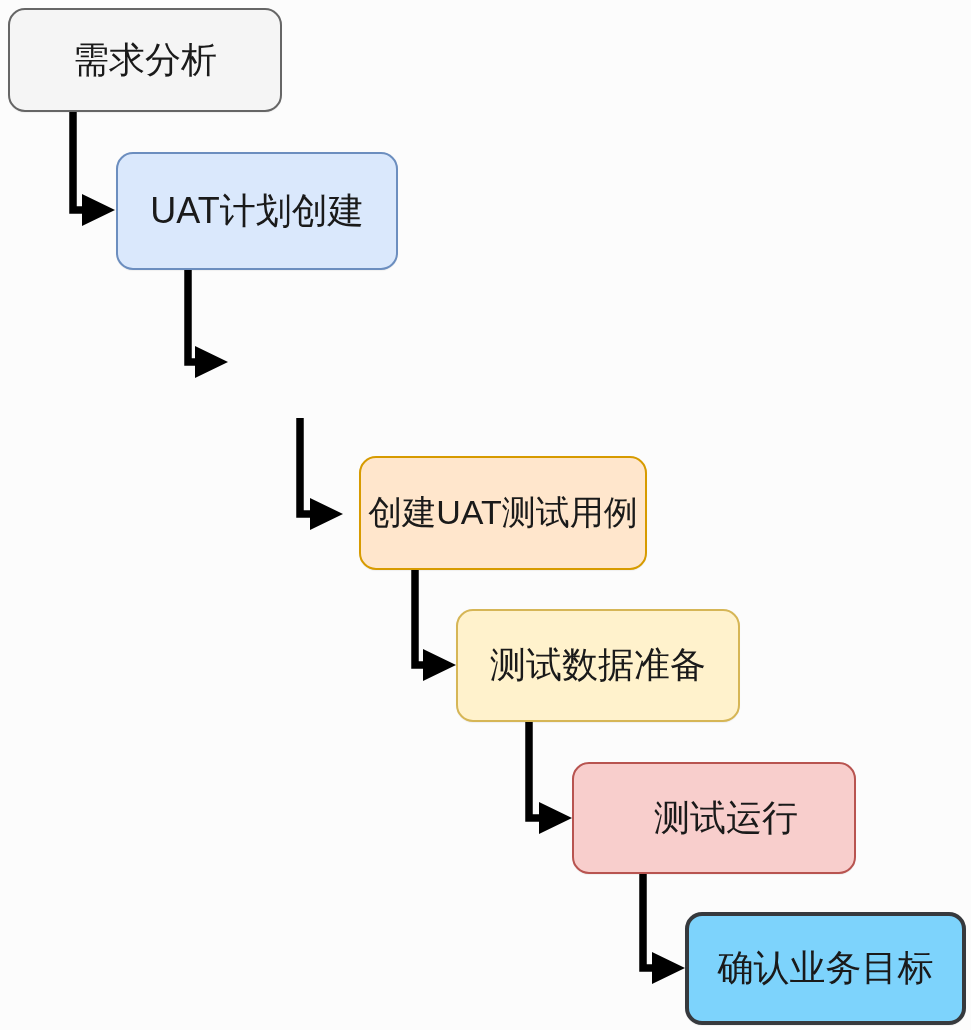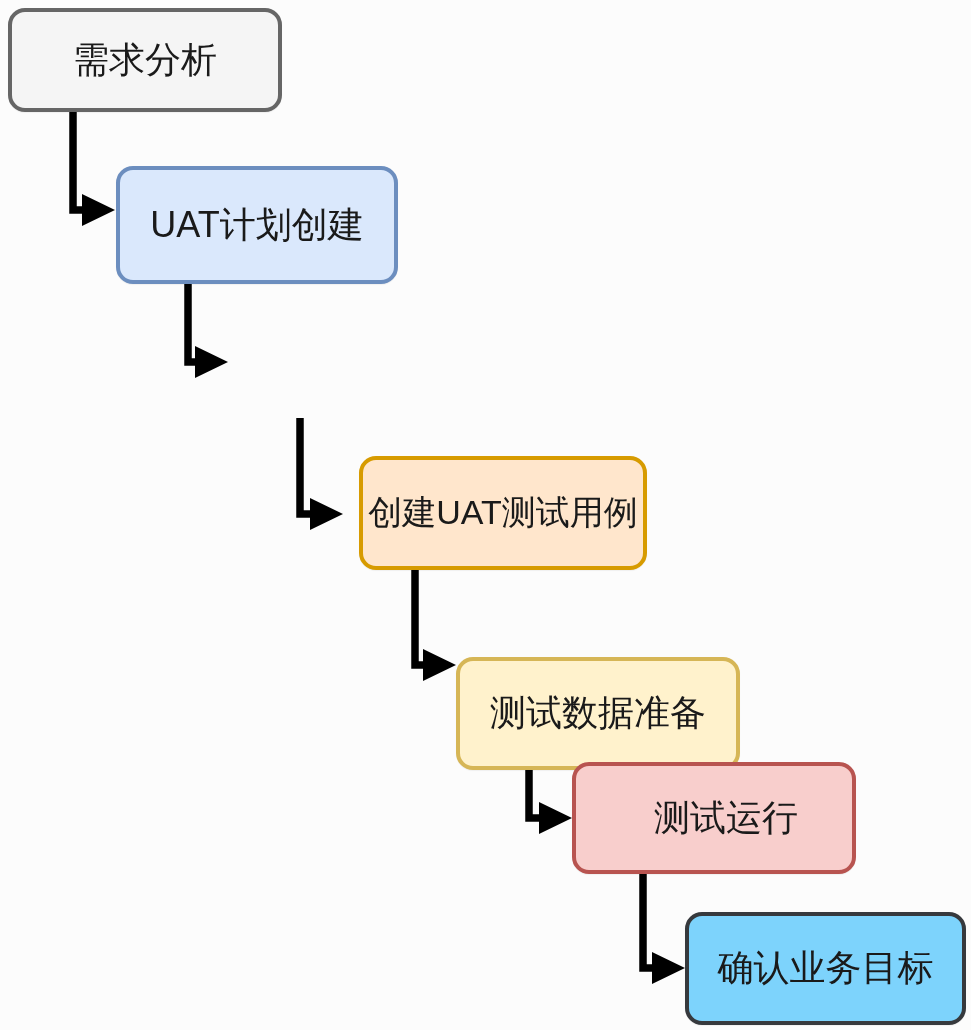--- a/index.html
+++ b/index.html
@@ -28,35 +28,35 @@
     stroke: #000000;
     stroke-width: 7.5;
   }
   .connectors polygon {
     fill: #000000;
     stroke: none;
   }
   .node {
     position: absolute;
     box-sizing: border-box;
-    border: 4px solid #d946ef;
+    border: 2px solid #d946ef;
     border-radius: 17px;
     background: #f5f5f5;
     display: flex;
     align-items: center;
     justify-content: center;
     font-size: 36px;
     color: #1a1a1a;
     white-space: nowrap;
     text-align: center;
     box-shadow: 0 1px 1px rgba(0,0,0,0.05);
   }
   
   .node-0 { left: 8px;   top: 8px;   width: 274px; height: 104px; }
-  .node-1 { left: 116px; top: 166px; width: 282px; height: 118px; }
+  .node-1 { left: 116px; top: 152px; width: 282px; height: 118px; }
   .node-2 { left: 228px; top: 305px; width: 287px; height: 115px; }
   .node-3 { left: 359px; top: 456px; width: 288px; height: 114px; font-size: 34px; }
   .node-4 { left: 456px; top: 609px; width: 284px; height: 113px; }
   .node-5 { left: 572px; top: 762px; width: 284px; height: 112px; }
   .node-6 { left: 685px; top: 912px; width: 281px; height: 113px; border-width: 4px; }
 </style>
 </head>
 <body>
 
 <div id="canvas">
@@ -94,21 +94,21 @@
 
   <div class="node node-1" style="background: rgb(218, 232, 252); border-color: rgb(108, 142, 191);">
     <span>UAT计划创建</span>
   </div>
 
 
   <div class="node node-3" style="background: rgb(255, 230, 204); border-color: rgb(215, 155, 0);">
     <span>创建UAT测试用例</span>
   </div>
 
-  <div class="node node-4" style="background: rgb(255, 242, 204); border-color: rgb(214, 182, 86); margin-top: 48px;">
+  <div class="node node-4" style="background: rgb(255, 242, 204); border-color: rgb(214, 182, 86);">
     <span>测试数据准备</span>
   </div>
 
   <div class="node node-5" style="background: rgb(248, 206, 204); border-color: rgb(184, 84, 80); padding-left: 24px;">
     <span>测试运行</span>
   </div>
 
   <div class="node node-6" style="background: #7dd3fc; border-color: rgb(54, 57, 61); font-family: Liberation Serif, serif;">
     <span>确认业务目标</span>
   </div>

